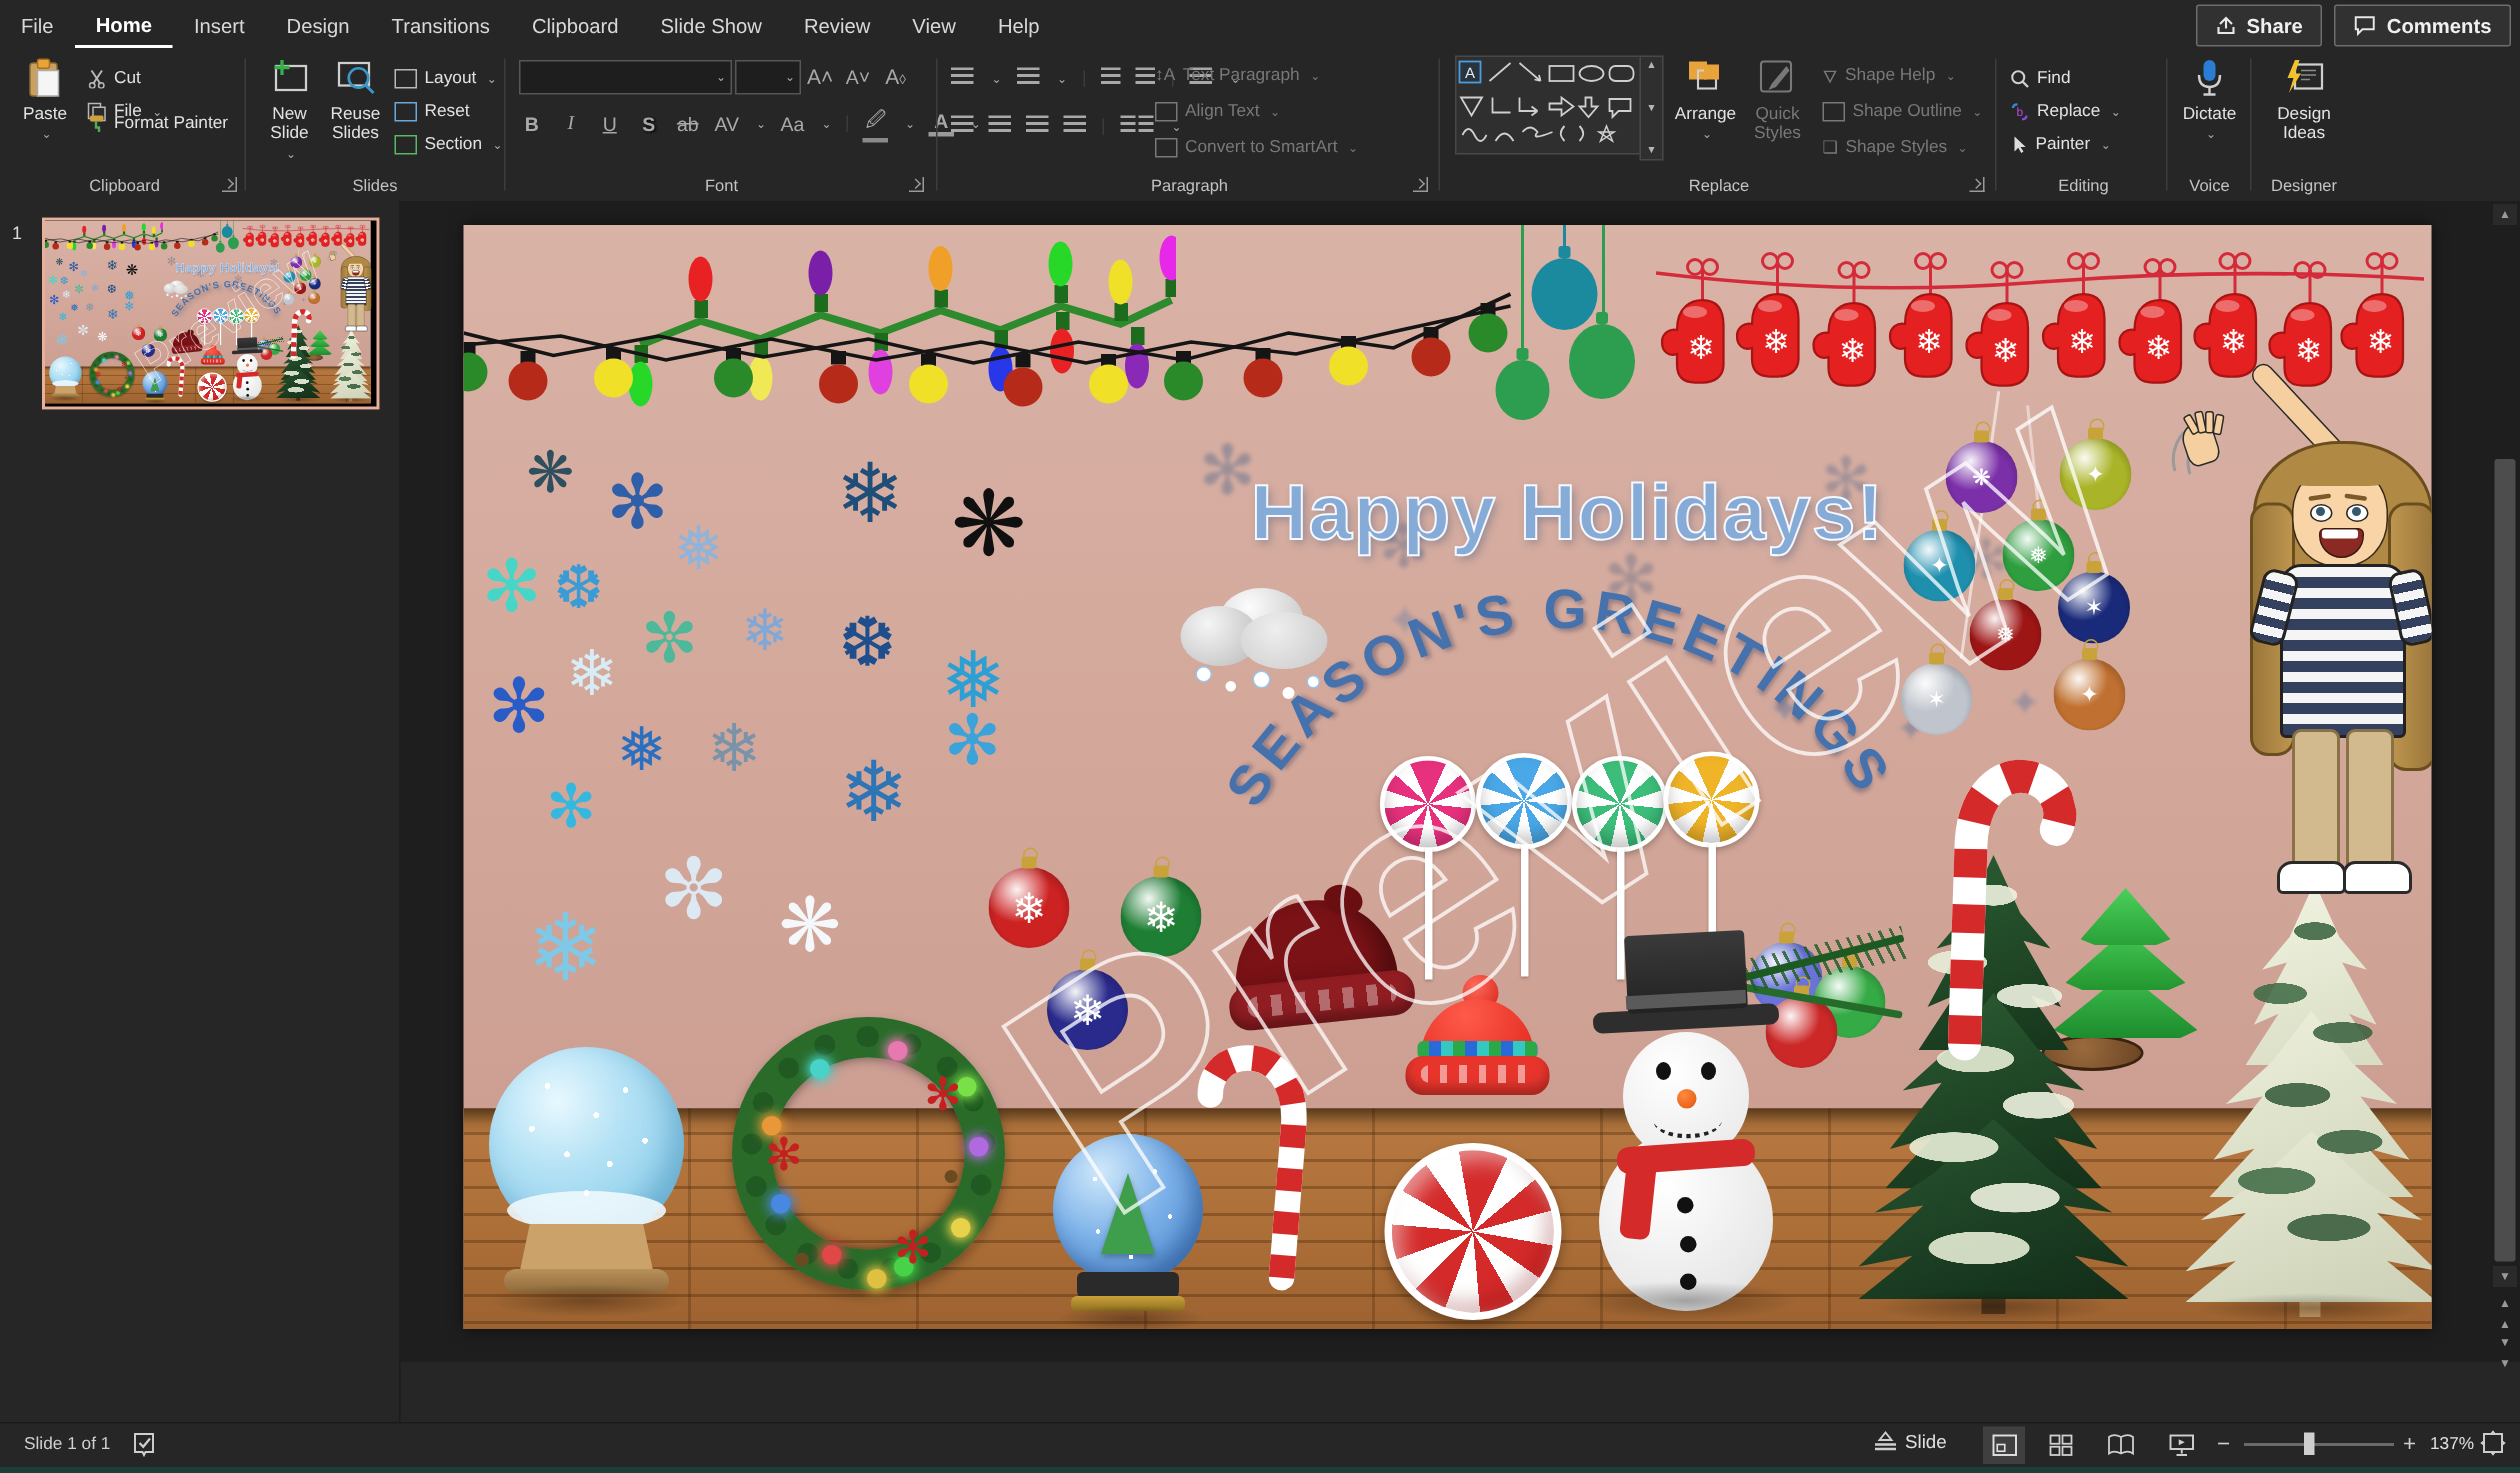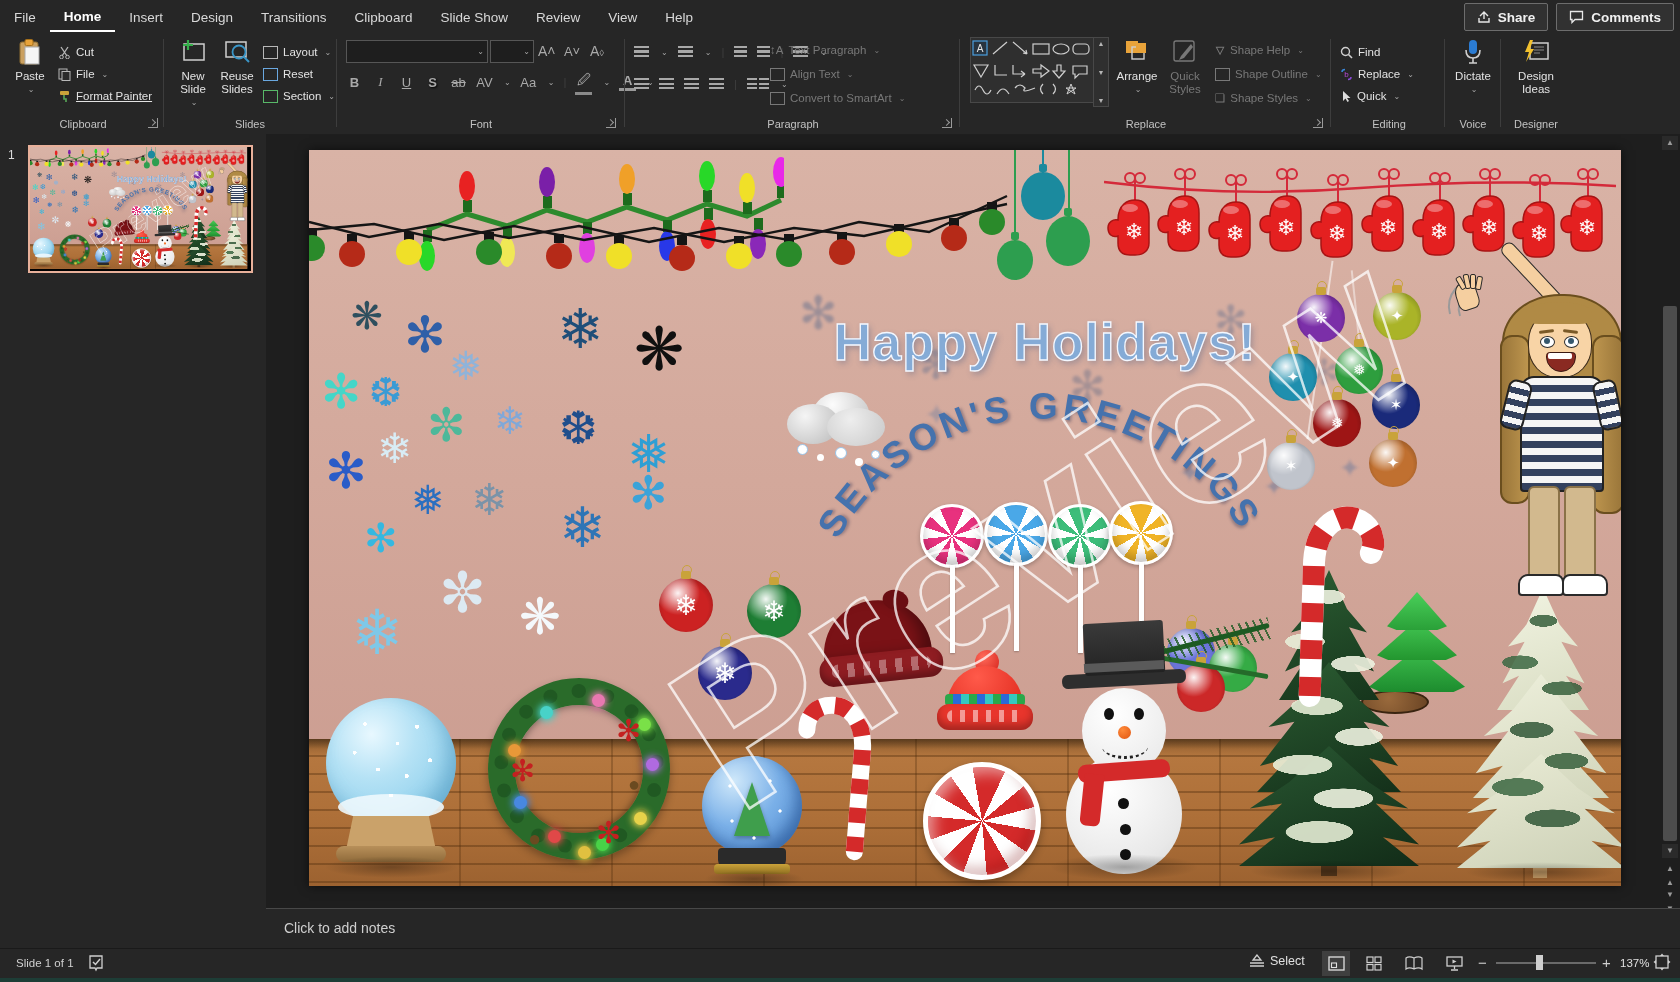--- a/index.html
+++ b/index.html
@@ -129,21 +129,21 @@
         <span>Cut</span>
       </div>
       <div class="smallrow" style="left:52px;top:30px;">
         <svg width="13" height="13" viewBox="0 0 13 13">
             <rect x="1" y="1" width="8" height="10" fill="none" stroke="#b8b8b8"></rect>
             <rect x="4" y="3.5" width="8" height="9" fill="#2a2a2a" stroke="#b8b8b8"></rect>
           </svg>
         <span>File</span>
         <span class="chev">⌄</span>
       </div>
-      <div class="smallrow" style="left:52px;top:52px;text-decoration:underline;">
+      <div class="smallrow" style="left:52px;top:38px;">
         <svg width="13" height="13" viewBox="0 0 13 13">
             <rect x="2" y="1" width="9" height="4" rx="1" fill="#caa33a"></rect>
             <path d="M6 5 L6 9 L8 9 L8 12" stroke="#58a858" stroke-width="1.6" fill="none"></path>
           </svg>
         <span>Format Painter</span>
       </div>
       <div class="glabel">Clipboard</div>
       <span class="launcher" style="right:2px;"></span>
     </div>
     <div class="rsep" style="left:163px;"></div>
@@ -343,21 +343,21 @@
             <path d="M11 9 Q11 11.5 8 11.5" stroke="#8a4ad8" stroke-width="1.5" fill="none"></path>
             <text x="6.5" y="9" font-size="8" fill="#b84ad8" text-anchor="middle">b</text>
           </svg>
         <span>Replace</span>
           <span class="chev">⌄</span>
       </div>
       <div class="smallrow" style="left:4px;top:52px;">
         <svg width="12" height="13" viewBox="0 0 12 13">
             <path d="M3 1 L3 11 L5.5 8.5 L7.5 12 L9 11 L7 8 L10.5 8 Z" fill="#dcdcdc"></path>
           </svg>
-        <span>Quick</span>
+        <span>Painter</span>
           <span class="chev">⌄</span>
       </div>
       <div class="glabel">Editing</div>
     </div>
     <div class="rsep" style="left:1444px;"></div>
 
     <div class="rgroup" style="left:1448px;width:50px;">
       <div class="bigbtn" style="left:3px;">
         <span class="bicon">
           <svg width="28" height="28" viewBox="0 0 28 28">
@@ -1120,38 +1120,35 @@
 
     <div class="vscroll">
       <div class="varrow" style="top:0;">▲</div>
       <div class="vthumb" style="top:170px;height:535px;"></div>
       <div class="varrow" style="top:708px;">▼</div>
       <div class="varrow" style="top:726px;background:none;">▲<br>▲</div>
       <div class="varrow" style="top:752px;background:none;">▼<br>▼</div>
     </div>
   </div>
 
-  <div class="abs" style="left:266px;top:908px;width:1414px;height:40px;background:#262626;border-top:1px solid #484848;">
-    <div class="abs" style="left:18px;top:11px;font-size:14px;color:#cfcfcf;">Click to add notes</div>
-  </div>
 
   <div class="abs" style="left:0;top:948px;width:1680px;height:30px;background:#262626;border-top:1px solid #1a1a1a;">
     <span class="abs" style="left:16px;top:8px;font-size:11.5px;color:#d0d0d0;">Slide 1 of 1</span>
     <span class="abs" style="left:88px;top:5px;">
       <svg width="16" height="18" viewBox="0 0 16 18">
           <path d="M2 2 H14 V14 H9 L8 16 L7 14 H2 Z" fill="none" stroke="#cfcfcf" stroke-width="1.3"></path>
           <path d="M5 8 L7.5 10.5 L12 5" stroke="#cfcfcf" stroke-width="1.5" fill="none"></path>
         </svg>
     </span>
     <div class="abs" style="left:1248px;top:4px;display:flex;align-items:center;gap:4px;">
       <svg width="18" height="16" viewBox="0 0 18 16">
           <path d="M2 10 H16 M2 13 H16" stroke="#cfcfcf" stroke-width="1.6"></path>
           <path d="M9 2 L5 7 H13 Z" fill="none" stroke="#cfcfcf" stroke-width="1.3"></path>
         </svg>
-      <span style="font-size:12.5px;color:#e0e0e0;">Select</span>
+      <span style="font-size:12.5px;color:#e0e0e0;">Slide</span>
     </div>
     <div class="abs" style="left:1322px;top:2px;width:28px;height:25px;background:#3f3f3f;display:flex;align-items:center;justify-content:center;">
       <svg width="17" height="15" viewBox="0 0 17 15">
           <rect x="1" y="1" width="15" height="13" fill="none" stroke="#e0e0e0" stroke-width="1.3"></rect>
           <rect x="3.5" y="7" width="5" height="4.5" fill="none" stroke="#e0e0e0" stroke-width="1.1"></rect>
         </svg>
     </div>
     <div class="abs" style="left:1360px;top:2px;width:28px;height:25px;display:flex;align-items:center;justify-content:center;">
       <svg width="16" height="15" viewBox="0 0 16 15">
           <rect x="1" y="1" width="6" height="5.5" fill="none" stroke="#cfcfcf" stroke-width="1.2"></rect>

